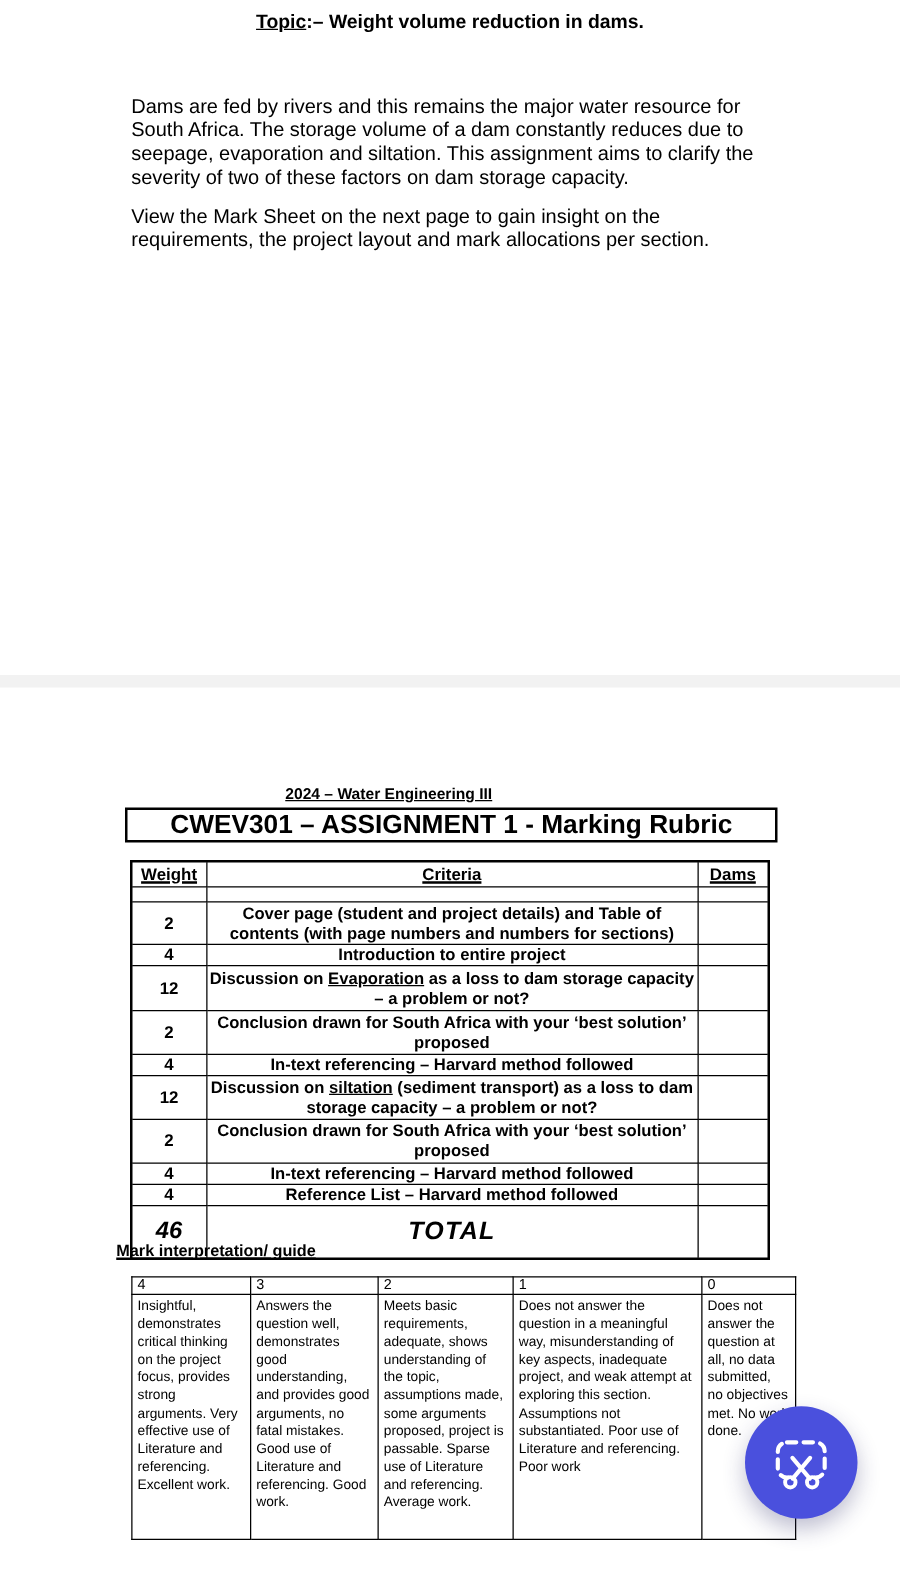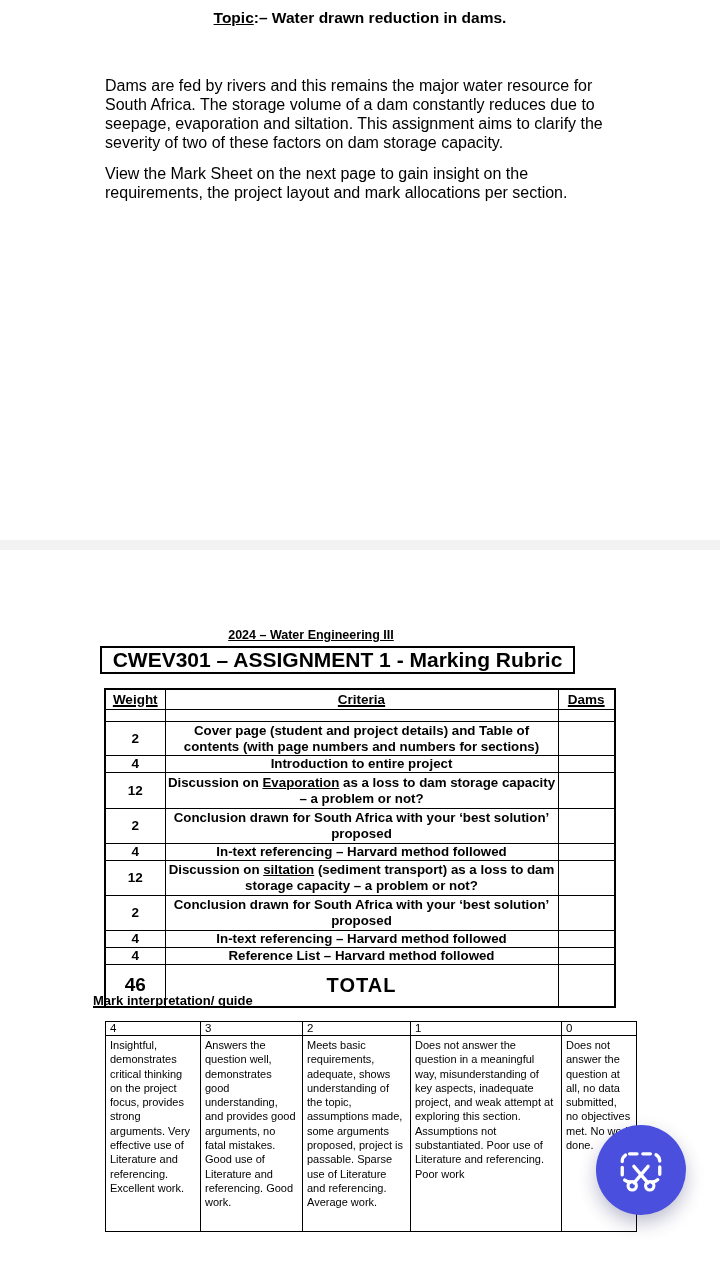--- a/index.html
+++ b/index.html
@@ -16,32 +16,32 @@
   #p1{top:60px;}
   #p2{top:148px;}
 
   
   #page-gap{top:540px;left:0;width:720px;height:10px;}
 
   
   #course{top:628px;left:0;width:622px;text-align:center;font-size:12.5px;font-weight:bold;}
   #course span{text-decoration:underline;}
   #title-box{
-    top:646px;left:100px;width:475px;height:28px;border:2px solid #000;box-sizing:border-box;
+    top:646px;left:100px;width:522px;height:28px;border:2px solid #000;box-sizing:border-box;
     display:flex;align-items:center;justify-content:center;font-size:21px;font-weight:bold;white-space:nowrap;
   }
 
   
   #rubric{top:688px;left:104px;width:510px;border-collapse:collapse;table-layout:fixed;border:2px solid #000;padding-left:13px;}
   #rubric th,#rubric td{border:1px solid #000;padding:0;font-weight:bold;text-align:center;vertical-align:middle;overflow:hidden;}
   #rubric thead th{font-size:13.5px;height:19px;}
   #rubric thead th span{text-decoration:underline;text-decoration-thickness:2px;}
   #rubric tbody td{font-size:13.3px;line-height:16px;}
   #rubric .wcell{font-size:13.5px;}
-  #rubric .trow{height:42px;}
+  #rubric .trow{height:42px;font-style:italic;}
   #rubric .tw{font-size:19px;}
   #rubric .tl{font-size:20px;letter-spacing:1px;margin-left:44px;}
 
   
   #guide-head{top:993px;left:93px;font-size:13px;font-weight:bold;text-decoration:underline;text-decoration-thickness:2px;}
   #guide{top:1021px;left:105px;width:506px;border-collapse:collapse;table-layout:fixed;}
   #guide th,#guide td{border:1px solid #000;text-align:left;vertical-align:top;font-weight:normal;}
   #guide thead th{font-size:11.5px;height:13px;padding:0 0 0 4px;line-height:13px;}
   #guide tbody td{font-size:11px;line-height:14.3px;padding:2px 4px 2px 4px;height:191px;}
 
@@ -49,21 +49,21 @@
   #fab{
     top:1125px;left:596px;width:90px;height:90px;border-radius:50%;border:none;
     display:flex;align-items:center;justify-content:center;cursor:pointer;
     box-shadow:0 8px 18px rgba(40,40,100,0.30);
   }
 </style>
 </head>
 <body>
 
 <div class="abs" id="topic">
-  <span class="u">Topic</span><span>:– Water drawn reduction in dams.</span>
+  <span class="u">Topic</span><span>:– Weight volume reduction in dams.</span>
 </div>
 
 <p class="abs para" id="p1">Dams are fed by rivers and this remains the major water resource for South Africa. The storage volume of a dam constantly reduces due to seepage, evaporation and siltation. This assignment aims to clarify the severity of two of these factors on dam storage capacity.</p>
 <p class="abs para" id="p2">View the Mark Sheet on the next page to gain insight on the requirements, the project layout and mark allocations per section.</p>
 
 <div class="abs" id="page-gap" style="background: rgb(242, 242, 242);"></div>
 
 <div class="abs" id="course">
   <span>2024 – Water Engineering III</span>
 </div>

